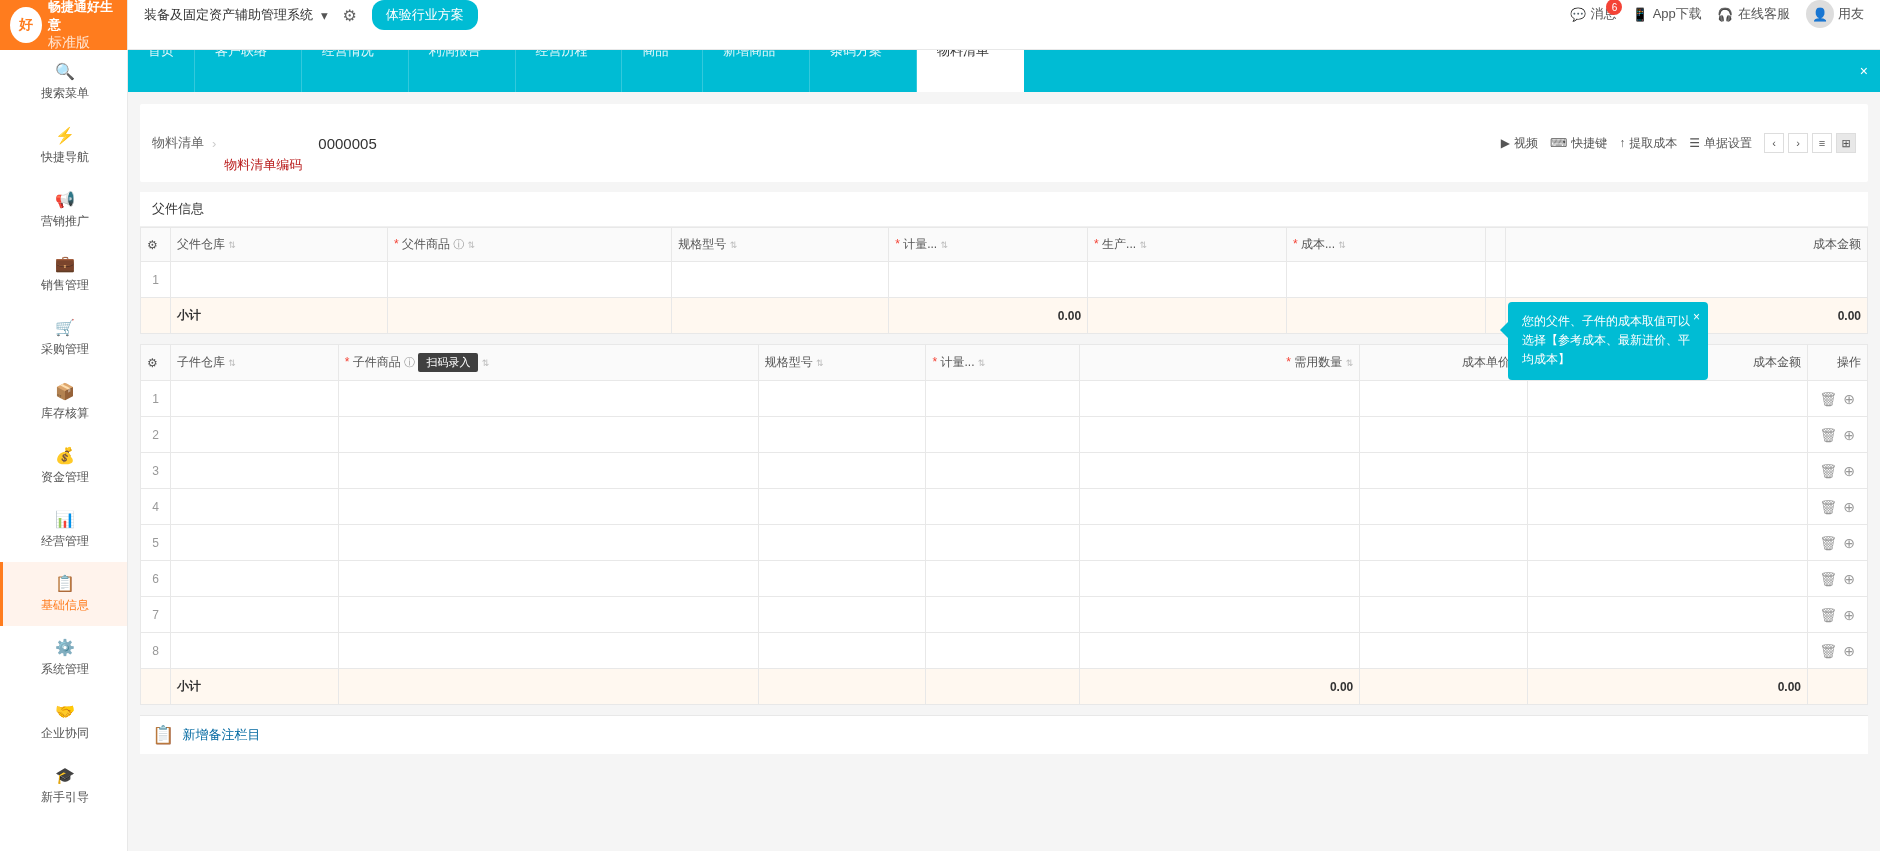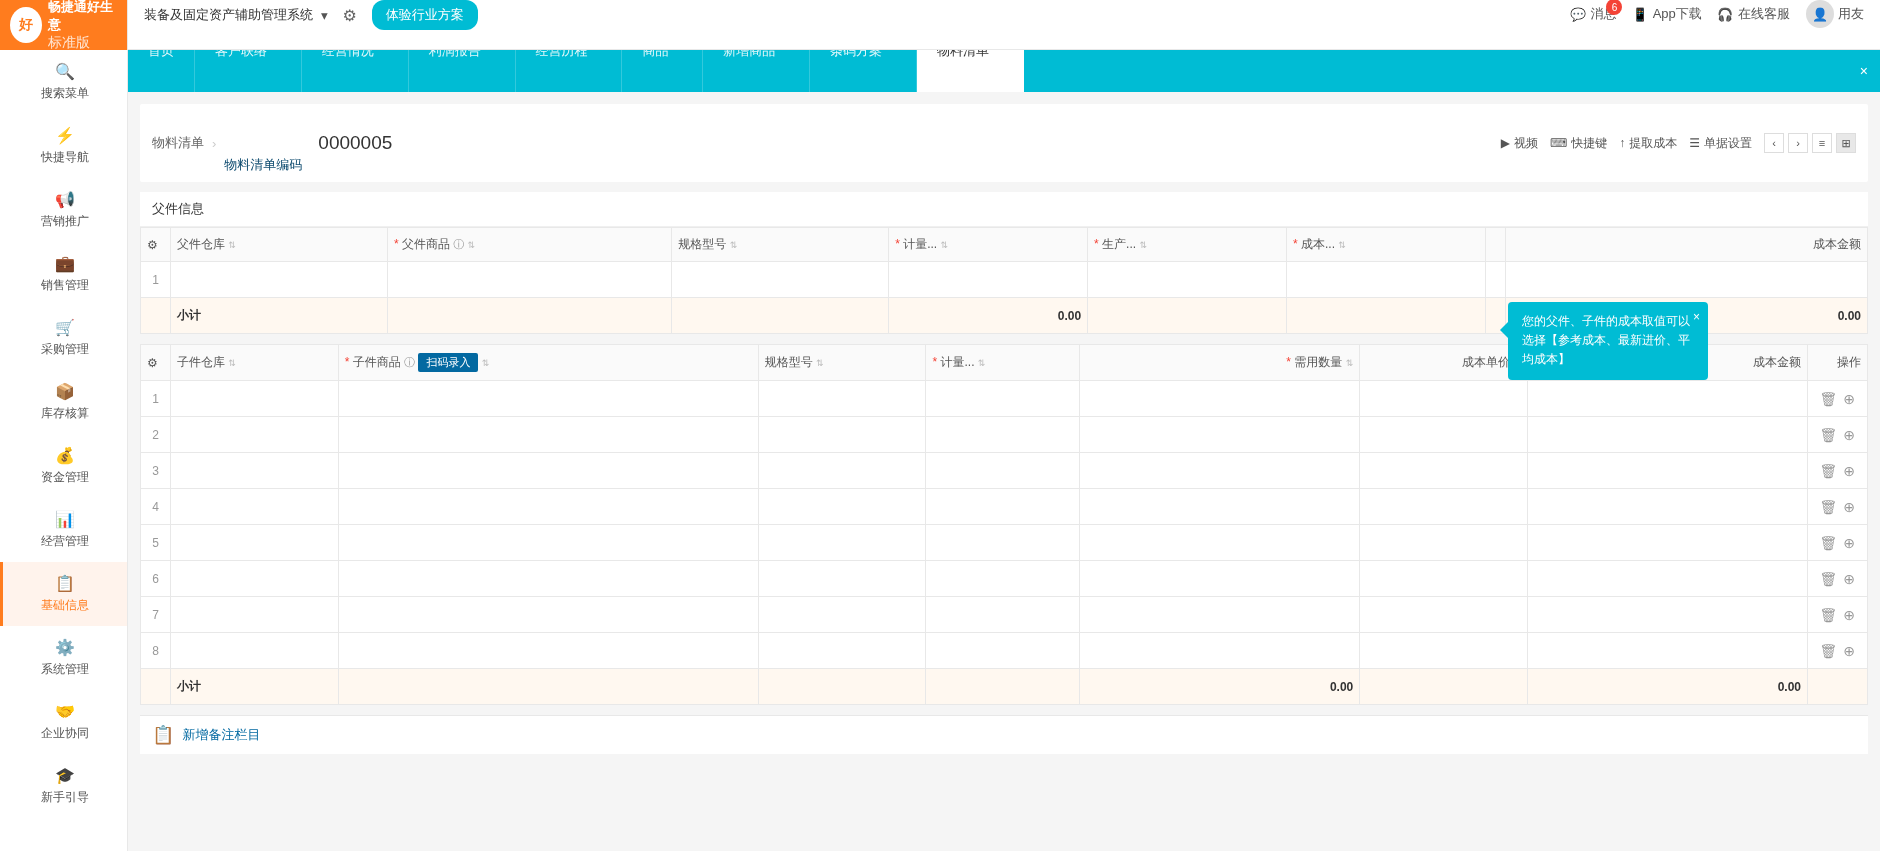--- a/index.html
+++ b/index.html
@@ -34,43 +34,43 @@
     .nav-tab.active { background: #fff; color: #333; }
     .nav-tab .close-x { font-size: 10px; opacity: 0.7; margin-left: 4px; }
     .nav-close-all { margin-left: auto; padding: 0 12px; color: #fff; cursor: pointer; font-size: 14px; }
     
     
     .content { flex: 1; overflow-y: auto; background: #f5f5f5; padding: 12px; }
     
     
     .breadcrumb-bar { background: #fff; padding: 8px 12px; display: flex; align-items: center; gap: 8px; margin-bottom: 10px; border-radius: 2px; }
     .breadcrumb-item { color: #666; font-size: 13px; cursor: pointer; }
-    .breadcrumb-item.active { color: #0c4a6e; font-weight: 500; margin-top: 44px; }
+    .breadcrumb-item.active { color: #b91c1c; font-weight: 500; margin-top: 44px; }
     .breadcrumb-sep { color: #ccc; }
-    .breadcrumb-code { color: #333; font-size: 19px; font-weight: 500; margin-left: 8px; }
+    .breadcrumb-code { color: #333; font-size: 15px; font-weight: 500; margin-left: 8px; }
     .breadcrumb-actions { margin-left: auto; display: flex; align-items: center; gap: 12px; color: #555; font-size: 12px; }
     .breadcrumb-action { display: flex; align-items: center; gap: 4px; cursor: pointer; color: #555; }
     .page-nav { display: flex; align-items: center; gap: 4px; }
     .page-nav-btn { width: 20px; height: 20px; border: 1px solid #ddd; background: #fff; cursor: pointer; display: flex; align-items: center; justify-content: center; font-size: 11px; color: #555; }
     
     
     .section { background: #fff; margin-bottom: 10px; }
     .section-header { padding: 8px 12px; font-size: 13px; font-weight: 500; color: #333; border-bottom: 1px solid #f0f0f0; }
     
     
     .data-table { width: 100%; border-collapse: collapse; font-size: 12px; }
     .data-table th { background: #fafafa; padding: 8px 6px; text-align: left; border: 1px solid #e8e8e8; color: #555; font-weight: normal; white-space: nowrap; }
     .data-table th .required { color: #f44336; }
     .data-table td { padding: 6px; border: 1px solid #e8e8e8; color: #333; height: 36px; vertical-align: middle; }
     .data-table .subtotal-row td { background: #fff8f0; font-weight: 700; }
     .data-table .row-num { color: #999; text-align: center; width: 30px; }
     .settings-col { width: 30px; text-align: center; color: #999; }
     
     
-    .scan-btn { background: #0369a1; color: #fff; border: none; padding: 2px 8px; border-radius: 2px; font-size: 11px; cursor: pointer; white-space: nowrap; }
+    .scan-btn { background: #404040; color: #fff; border: none; padding: 2px 8px; border-radius: 2px; font-size: 11px; cursor: pointer; white-space: nowrap; }
     
     
     .action-icons { display: flex; gap: 6px; align-items: center; justify-content: flex-end; padding-right: 6px; }
     .action-icon { color: #999; cursor: pointer; font-size: 14px; }
     
     
     .tooltip-box { background: #00bcd4; color: #fff; padding: 10px 14px; border-radius: 4px; font-size: 12px; line-height: 1.6; position: relative; max-width: 200px; }
     .tooltip-box::before { content: ''; position: absolute; left: -8px; top: 20px; border: 8px solid transparent; border-right-color: #00bcd4; border-left: none; }
     .tooltip-close { position: absolute; right: 8px; top: 6px; cursor: pointer; font-size: 12px; }
     

